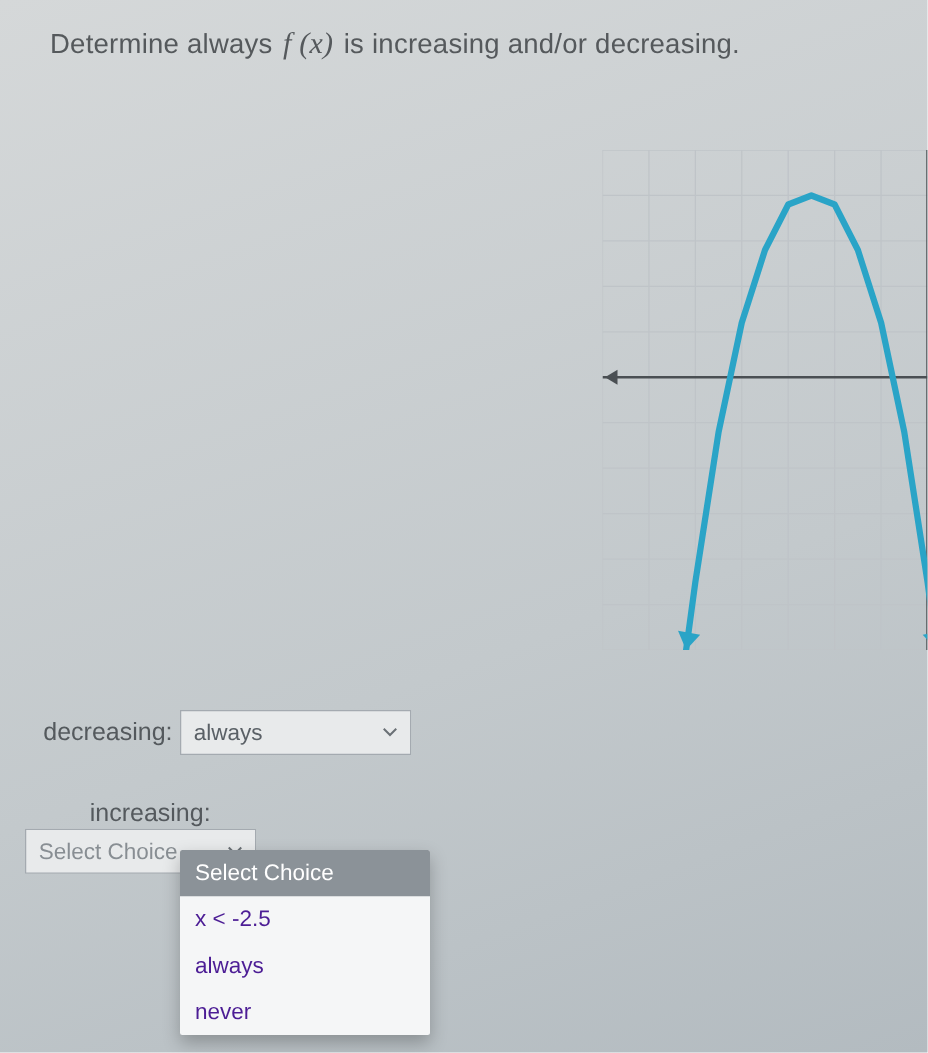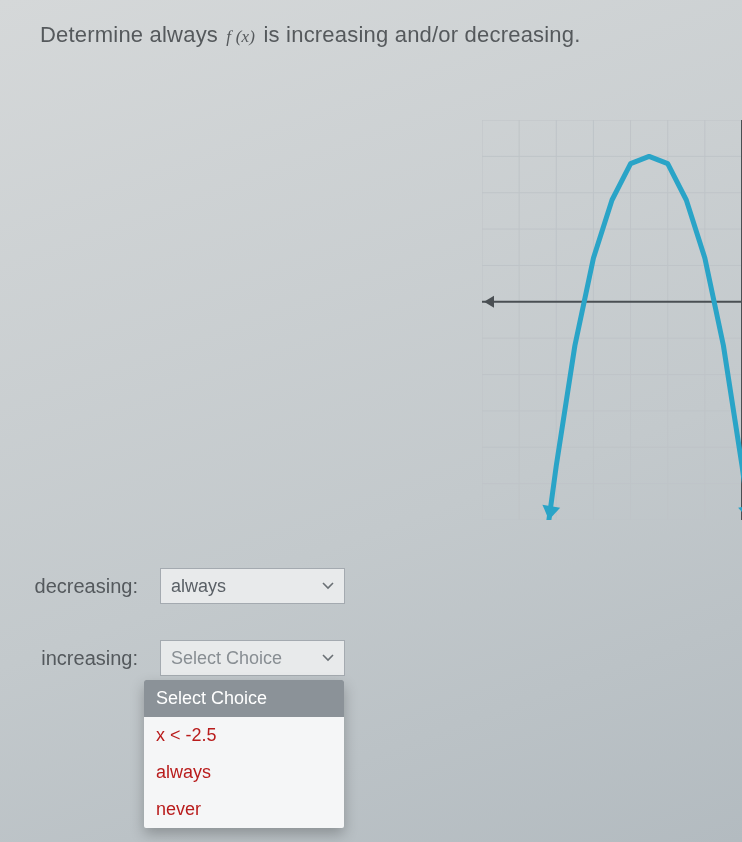--- a/index.html
+++ b/index.html
@@ -17,43 +17,43 @@
     position: absolute;
     top: 22px;
     left: 40px;
     font-size: 22px;
     color: #55595c;
     letter-spacing: .2px;
   }
   .question .fx {
     font-style: italic;
     font-family: "Times New Roman", serif;
-    font-size: 17px;
+    font-size: 24px;
     padding: 0 2px;
   }
   
   .graph-wrap {
     position: absolute;
     top: 120px;
     right: 0;
     width: 260px;
     height: 400px;
   }
   
   .row {
     position: absolute;
     left: 20px;
     display: flex;
     align-items: center;
     font-size: 20px;
     color: #54595d;
   }
   .row.dec { top: 568px; }
-  .row.inc { top: 640px; }
-  .row .label { width: 118px; text-align: right; margin-right: 22px; }
+  .row.inc { top: 640px; flex-direction: column; }
+  .row .label { width: 118px; text-align: right; margin-right: 6px; }
   .select {
     border: 1px solid #a4aab0;
     background: #e8eaeb;
     height: 36px;
     width: 185px;
     display: flex;
     align-items: center;
     justify-content: space-between;
     padding: 0 10px 0 10px;
     box-sizing: border-box;
@@ -73,21 +73,21 @@
     top: 680px;
     width: 200px;
     background: #f5f6f7;
     box-shadow: 0 6px 14px rgba(0,0,0,.25);
     border-radius: 2px;
     overflow: hidden;
     font-size: 18px;
   }
   .dropdown .opt {
     padding: 8px 12px;
-    color: #b91c1c;
+    color: #4c1d95;
     cursor: pointer;
   }
   .dropdown .opt.header {
     background: #8b9298;
     color: #fff;
     font-weight: 500;
   }
 </style>
 </head>
 <body>

